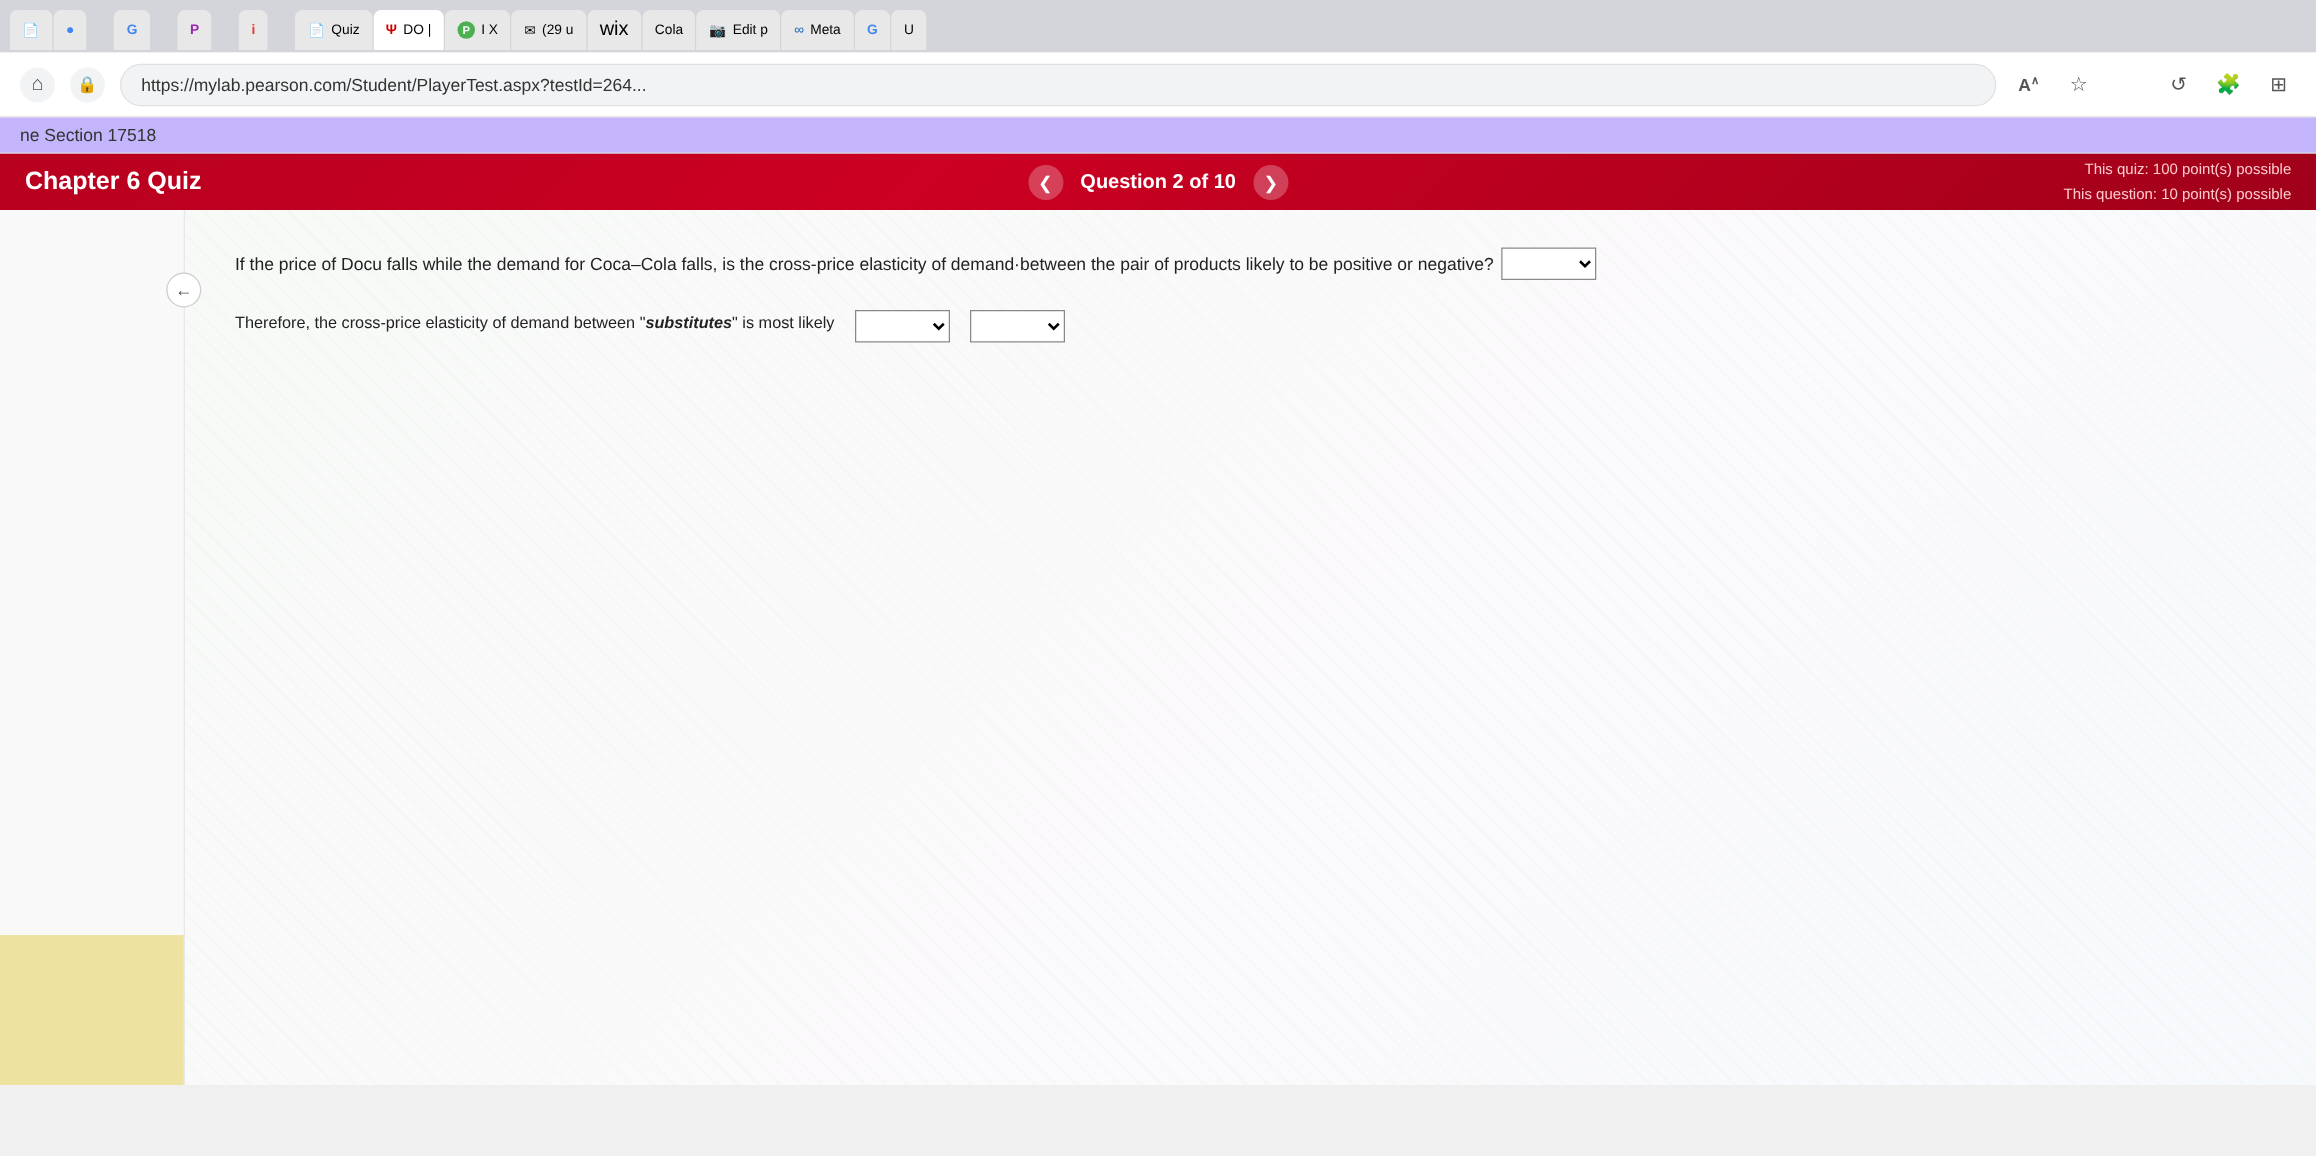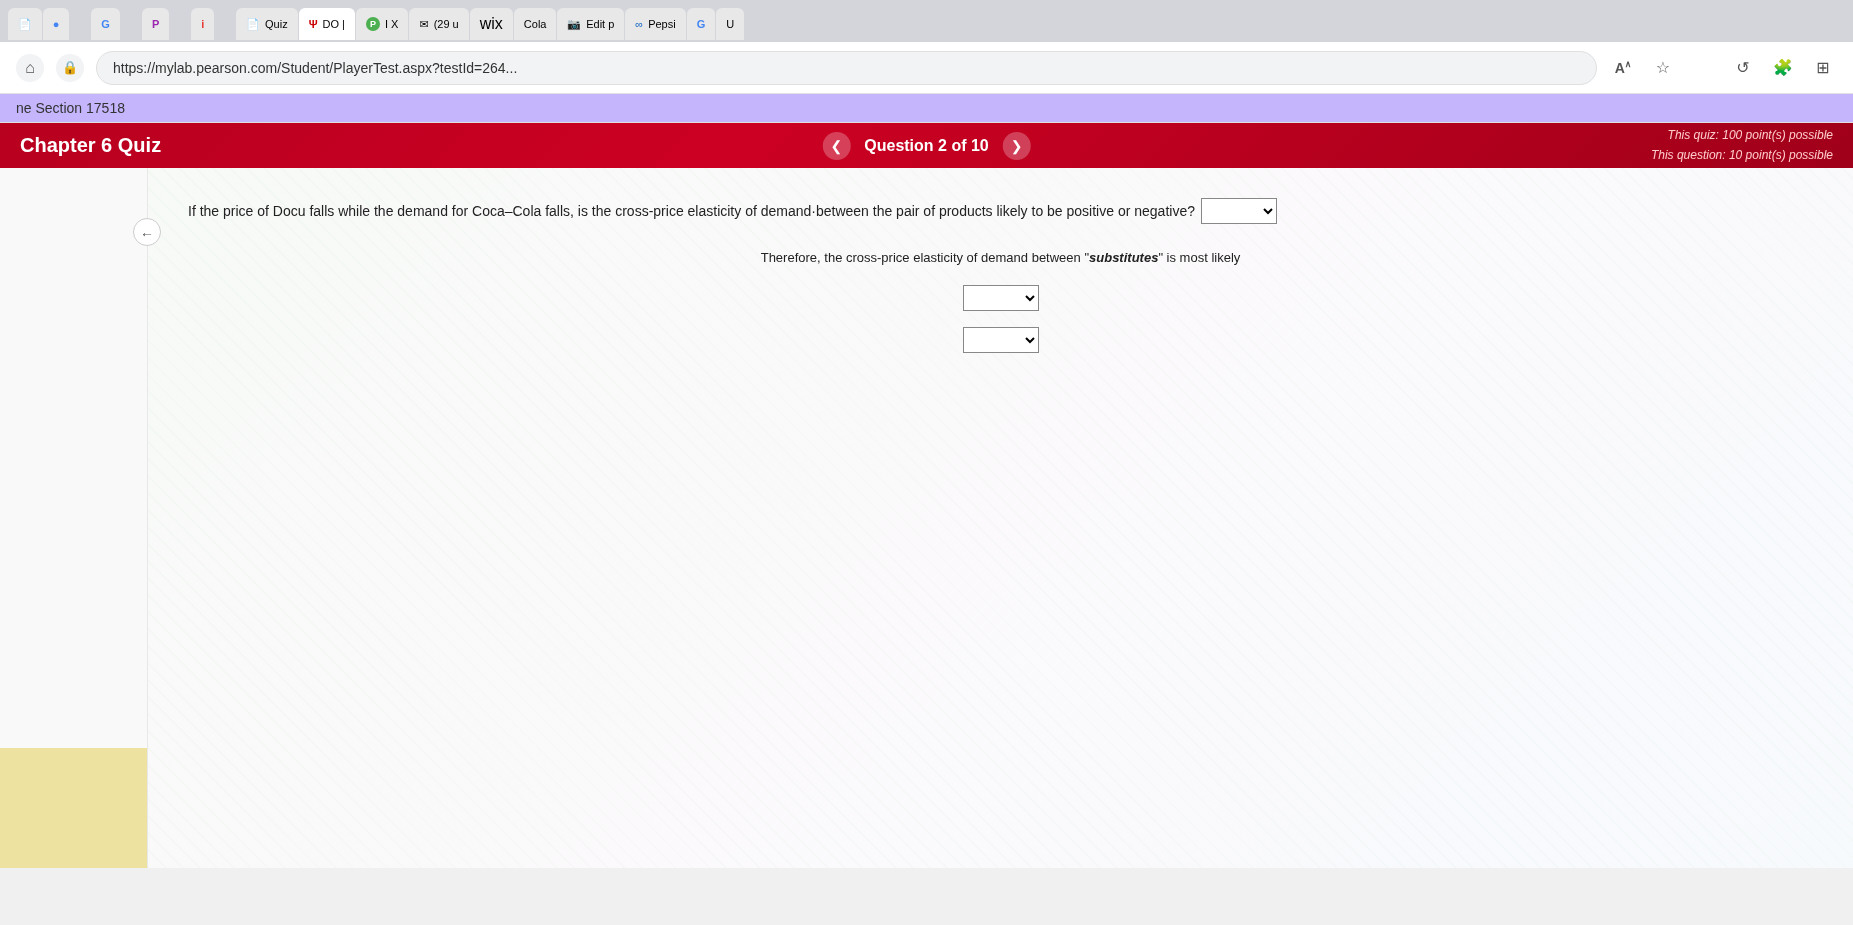--- a/index.html
+++ b/index.html
@@ -104,21 +104,20 @@
     }
     .quiz-info {
       position: absolute;
       right: 20px;
       text-align: right;
     }
     .quiz-info-line {
       color: #ffcccc;
       font-size: 12px;
       line-height: 1.6;
-      font-style: italic;
     }
 
     
     .main-content {
       display: flex;
       min-height: 700px;
       background: #fff;
     }
 
     .sidebar-left {
@@ -200,26 +199,24 @@
       padding: 0 4px;
       cursor: pointer;
       min-width: 60px;
     }
 
     .answer-row {
       font-size: 13px;
       color: #222;
       line-height: 1.6;
       display: flex;
-      align-items: center;
       gap: 16px;
       flex-wrap: wrap;
       position: relative;
       z-index: 1;
-      flex-direction: column;
     }
     .answer-row em {
       font-style: italic;
       font-weight: bold;
     }
 
     
     .tabs-row {
       display: flex;
       align-items: center;
@@ -288,21 +285,21 @@
   </div>
   <div class="tab-item">
     <span>Cola</span>
   </div>
   <div class="tab-item">
     <span>📷</span>
     <span>Edit p</span>
   </div>
   <div class="tab-item">
     <span style="color:#1565c0;">∞</span>
-    <span>Pepsi</span>
+    <span>Meta</span>
   </div>
   <div class="tab-item">
     <span style="color:#4285f4;font-weight:bold;">G</span>
   </div>
   <div class="tab-item">
     <span>U</span>
   </div>
 </div>
 
 <div class="address-bar-row">

